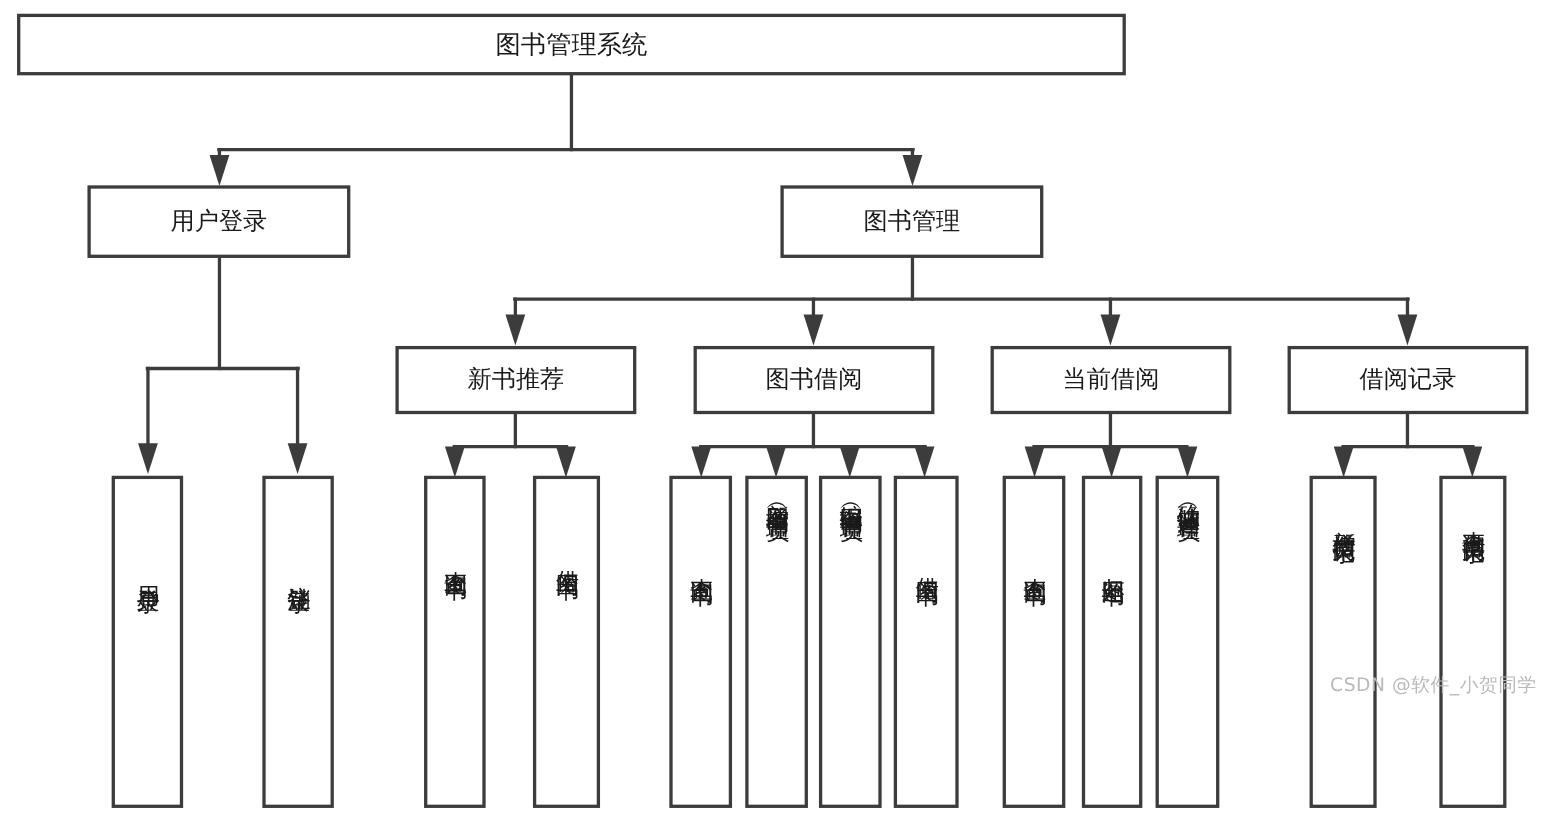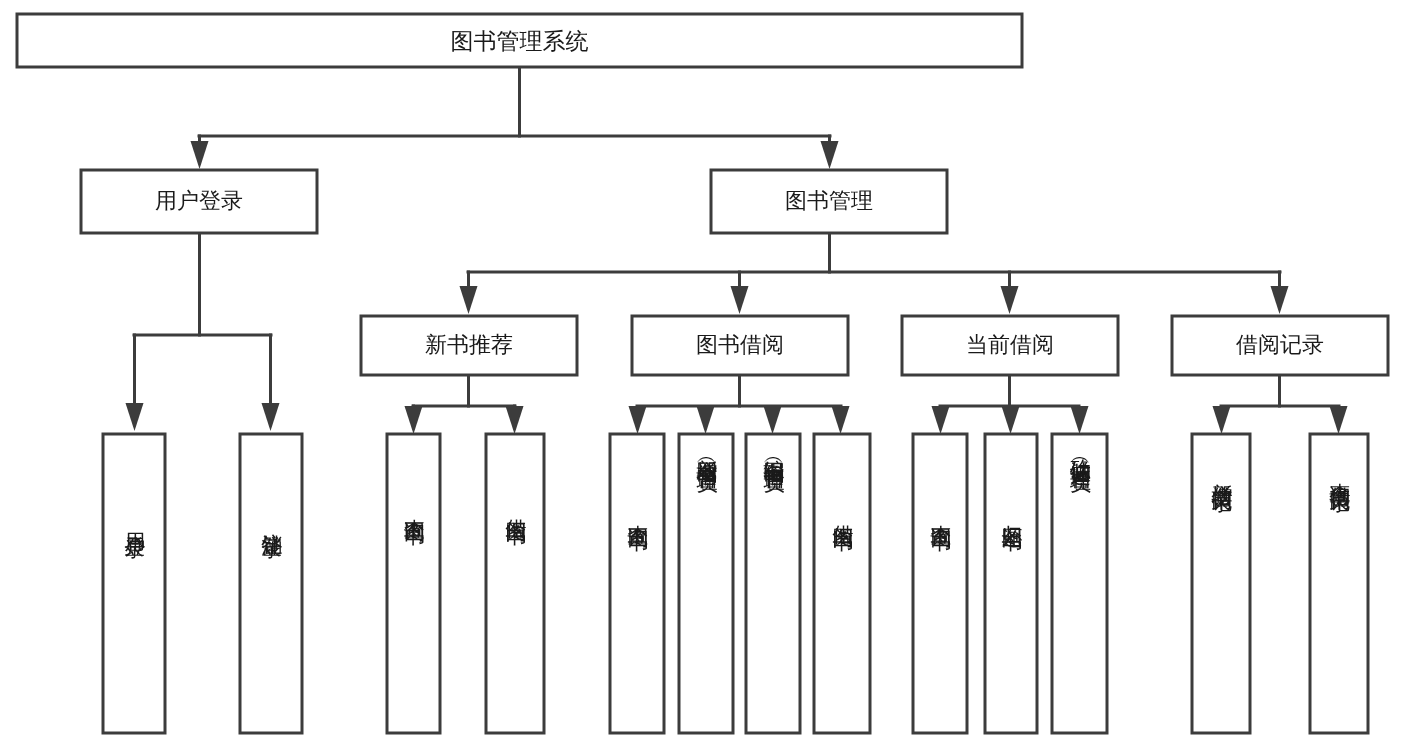--- a/index.html
+++ b/index.html
@@ -244,14 +244,15 @@
   <div class="leaf-label-wrap" style="left:1052px; top:434px; width:55px; height:299px;">
     <span class="leaf-label" style="margin-top:8px;">确认归还（管理员）</span>
   </div>
   <div class="leaf-label-wrap" style="left:1192px; top:434px; width:58px; height:299px;">
     <span class="leaf-label" style="margin-top:32px;">新增借阅记录</span>
   </div>
   <div class="leaf-label-wrap" style="left:1310px; top:434px; width:58px; height:299px;">
     <span class="leaf-label" style="margin-top:32px;">查询借阅记录</span>
   </div>
 
+  <div id="watermark">CSDN @软件_小贺同学</div>
 
 </div>
 
 </body></html>

